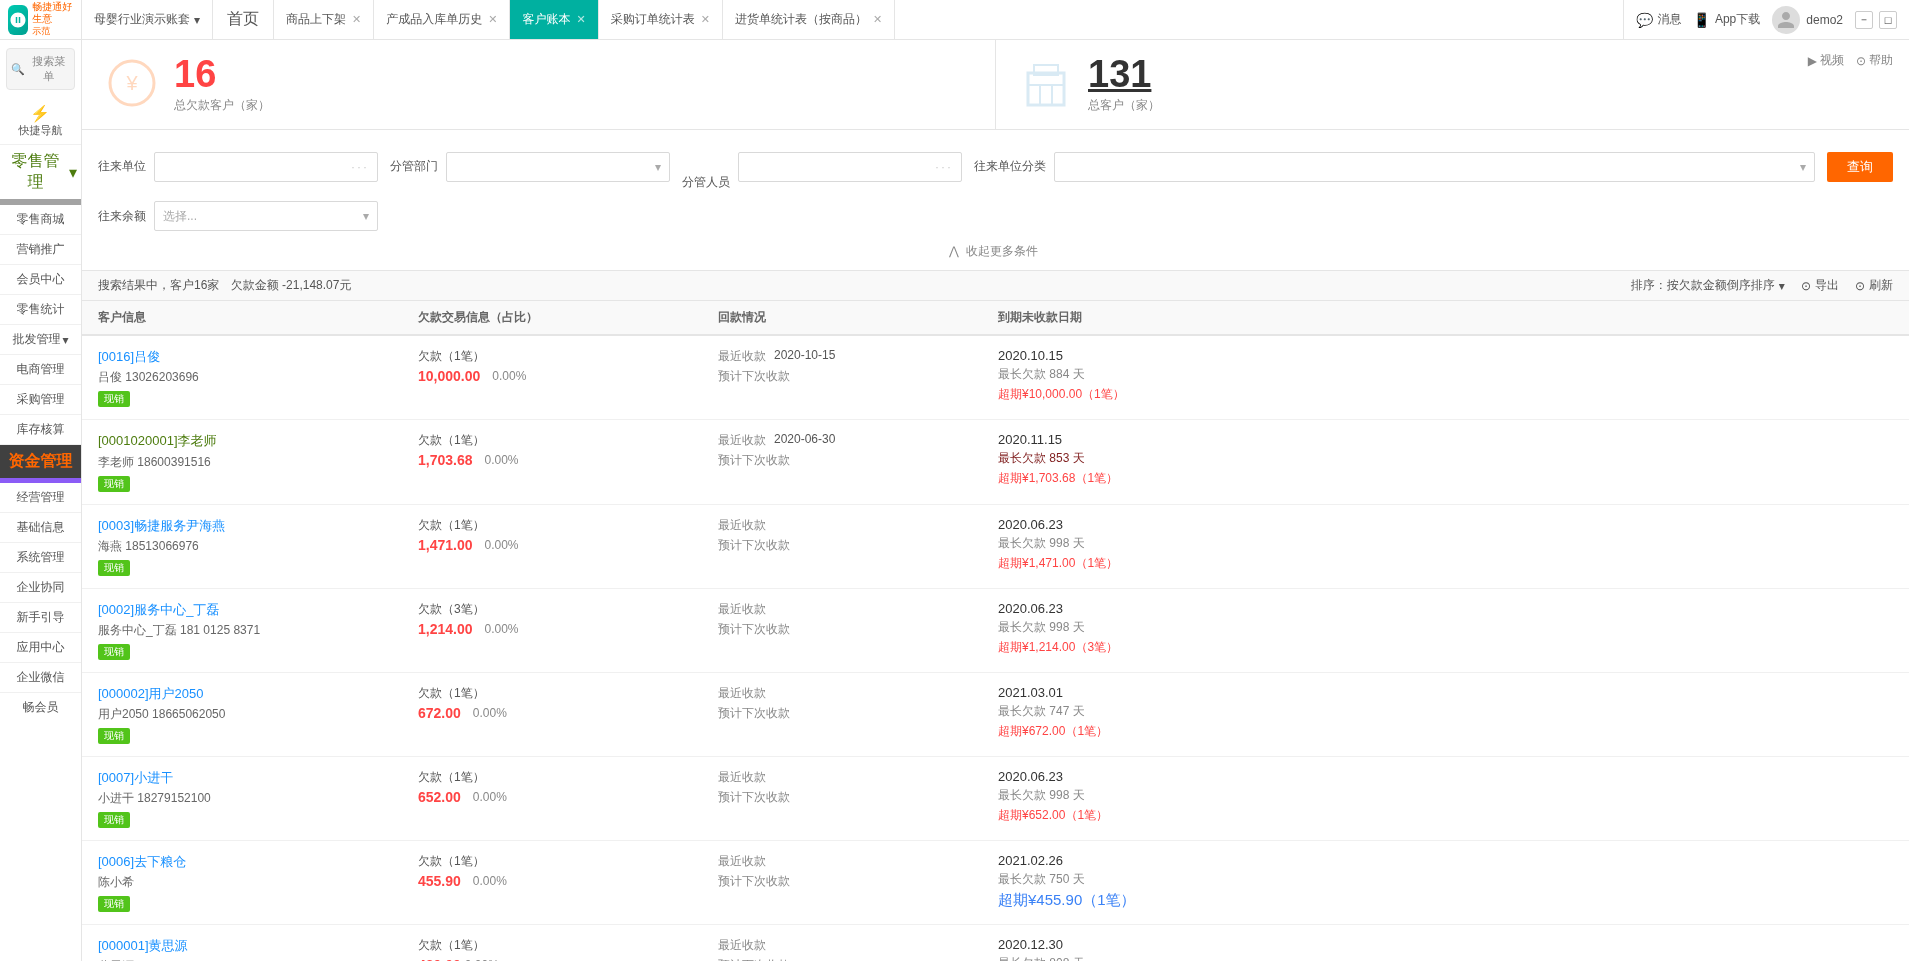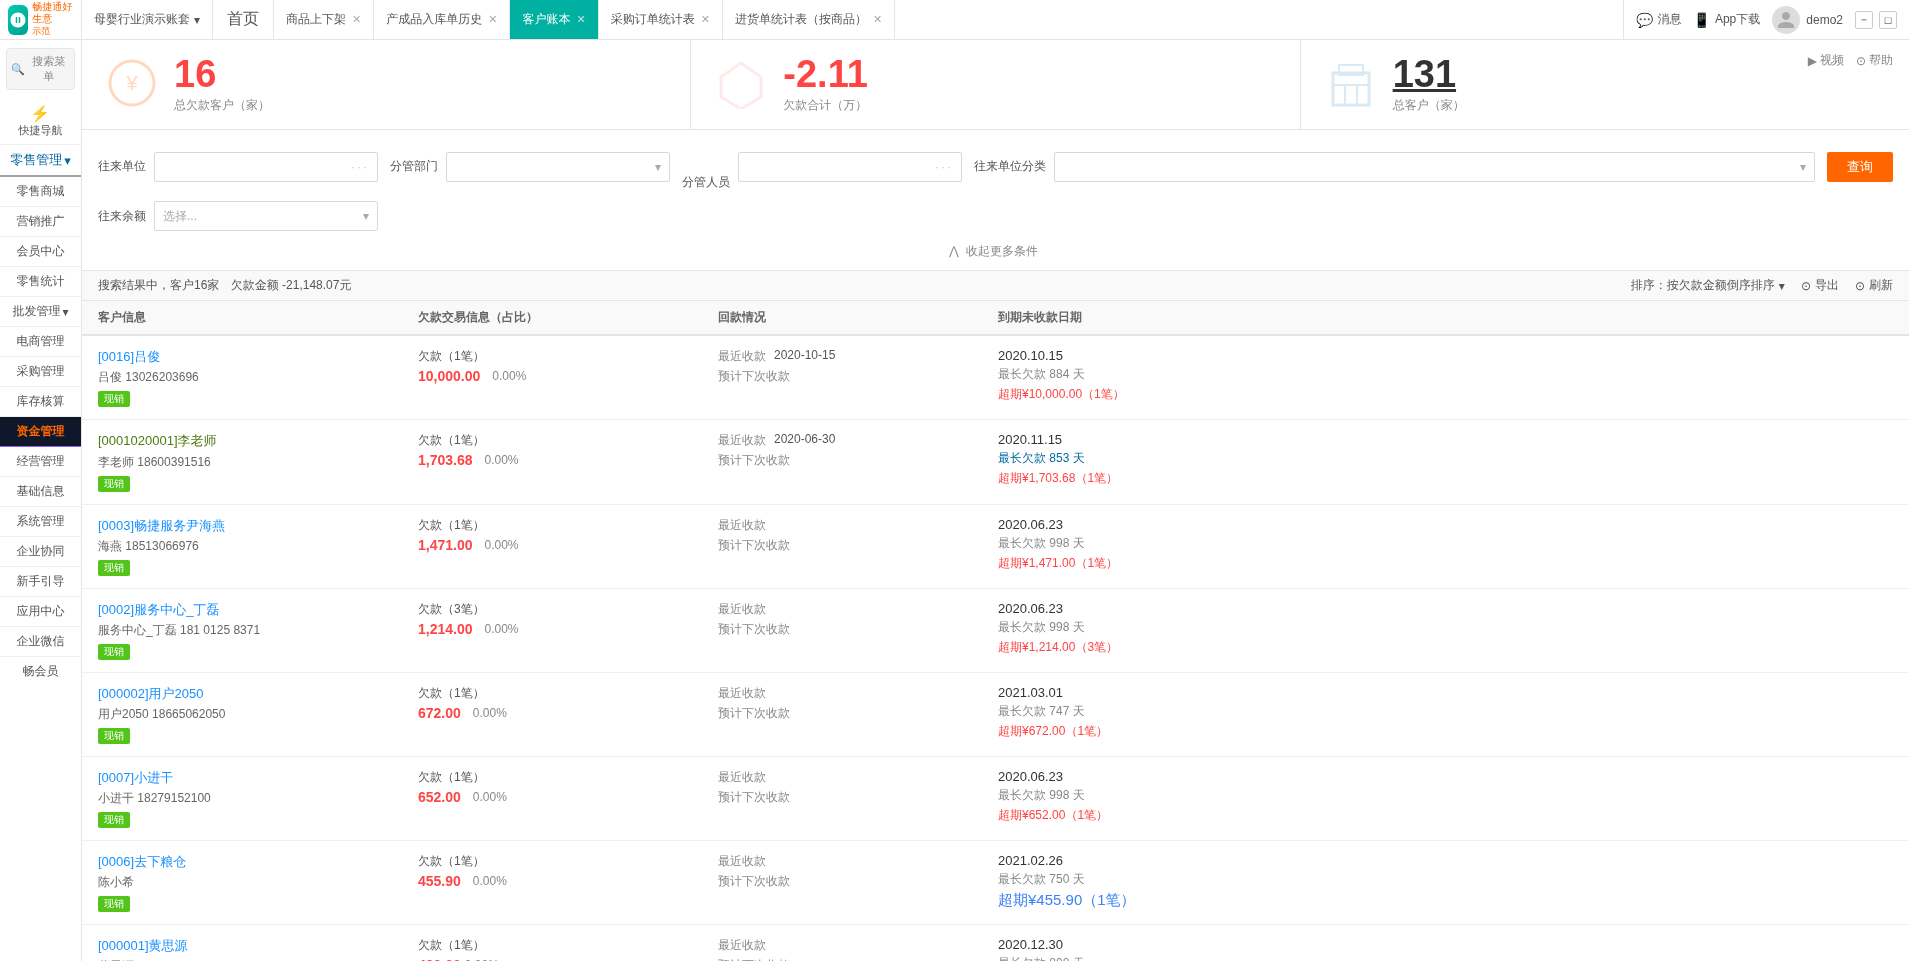--- a/index.html
+++ b/index.html
@@ -86,21 +86,21 @@
         <span>🔍</span>
         <span>搜索菜单</span>
       </div>
     </div>
 
     <div style="padding:6px 4px 6px; text-align:center; cursor:pointer; font-size:12px; color:#555; border-bottom:1px solid #f0f0f0;">
       <div style="font-size:16px;">⚡</div>
       <div style="font-size:11px;">快捷导航</div>
     </div>
 
-    <div style="padding:6px 4px; text-align:center; cursor:pointer; font-size:13px; color:#0369a1; border-bottom:2px solid #a3a3a3; display:flex; align-items:center; justify-content:center; gap:2px;">
+    <div style="padding:6px 4px; text-align:center; cursor:pointer; font-size:16px; color:#4d7c0f; border-bottom:6px solid #a3a3a3; display:flex; align-items:center; justify-content:center; gap:2px;">
       <span>零售管理</span>
       <span>▾</span>
     </div>
 
     <div style="padding:6px 4px; text-align:center; cursor:pointer; font-size:12px; color:#555; border-bottom:1px solid #f0f0f0;">
       <div>零售商城</div>
     </div>
 
     <div style="padding:6px 4px; text-align:center; cursor:pointer; font-size:12px; color:#555; border-bottom:1px solid #f0f0f0;">
       <div>营销推广</div>
@@ -124,21 +124,21 @@
     </div>
 
     <div style="padding:6px 4px; text-align:center; cursor:pointer; font-size:12px; color:#555; border-bottom:1px solid #f0f0f0;">
       <div>采购管理</div>
     </div>
 
     <div style="padding:6px 4px; text-align:center; cursor:pointer; font-size:12px; color:#555; border-bottom:1px solid #f0f0f0;">
       <div>库存核算</div>
     </div>
 
-    <div style="padding:6px 4px; text-align:center; cursor:pointer; font-size:12px; color:#ff6600; background:#0f172a; border-bottom:1px solid #8b5cf6; font-weight:bold;">
+    <div style="padding:6px 4px; text-align:center; cursor:pointer; font-size:16px; color:#ff6600; background:#404040; border-bottom:5px solid #8b5cf6; font-weight:bold;">
       <div>资金管理</div>
     </div>
 
     <div style="padding:6px 4px; text-align:center; cursor:pointer; font-size:12px; color:#555; border-bottom:1px solid #f0f0f0;">
       <div>经营管理</div>
     </div>
 
     <div style="padding:6px 4px; text-align:center; cursor:pointer; font-size:12px; color:#555; border-bottom:1px solid #f0f0f0;">
       <div>基础信息</div>
     </div>
@@ -178,31 +178,20 @@
             <circle cx="26" cy="26" r="22" fill="none" stroke="#ff6600" stroke-width="3"></circle>
             <text x="26" y="33" text-anchor="middle" font-size="20" fill="#ff6600">¥</text>
           </svg>
         </div>
         <div>
           <div style="font-size:38px; font-weight:bold; color:#ff4444; line-height:1;">16</div>
           <div style="font-size:12px; color:#888; margin-top:4px;">总欠款客户（家）</div>
         </div>
       </div>
 
-      <div style="flex:1; display:flex; align-items:center; padding:16px 24px; border-right:1px solid #e5e5e5;">
-        <div style="margin-right:16px; opacity:0.2;">
-          <svg width="52" height="52" viewBox="0 0 52 52">
-            <polygon points="26,6 46,20 46,40 26,52 6,40 6,20" fill="none" stroke="#ff9999" stroke-width="3"></polygon>
-          </svg>
-        </div>
-        <div>
-          <div style="font-size:38px; font-weight:bold; color:#ff4444; line-height:1;">-2.11</div>
-          <div style="font-size:12px; color:#888; margin-top:4px;">欠款合计（万）</div>
-        </div>
-      </div>
 
       <div style="flex:1; display:flex; align-items:center; padding:16px 24px; position:relative;">
         <div style="margin-right:16px; opacity:0.2;">
           <svg width="52" height="52" viewBox="0 0 52 52">
             <rect x="8" y="16" width="36" height="32" fill="none" stroke="#4499cc" stroke-width="3"></rect>
             <rect x="14" y="8" width="24" height="10" fill="none" stroke="#4499cc" stroke-width="2"></rect>
             <line x1="20" y1="28" x2="20" y2="48" stroke="#4499cc" stroke-width="2"></line>
             <line x1="32" y1="28" x2="32" y2="48" stroke="#4499cc" stroke-width="2"></line>
             <line x1="8" y1="28" x2="44" y2="28" stroke="#4499cc" stroke-width="2"></line>
           </svg>
@@ -348,21 +337,21 @@
     </div>
     <div>
       <div style="display:flex; gap:8px; font-size:12px; color:#555; margin-bottom:3px;">
         <span style="color:#888;">最近收款</span>
         <span>2020-06-30</span>
       </div>
       <div style="font-size:12px; color:#888;">预计下次收款</div>
     </div>
     <div>
       <div style="font-size:13px; color:#333; margin-bottom:3px;">2020.11.15</div>
-      <div style="font-size:12px; color:#0369a1; margin-bottom:3px;">最长欠款 853 天</div>
+      <div style="font-size:12px; color:#7f1d1d; margin-bottom:3px;">最长欠款 853 天</div>
       <a style="color:#ff4444; cursor:pointer; font-size:12px; text-decoration:none;">超期¥1,703.68（1笔）</a>
     </div>
   </div>
           <div style="display: grid; grid-template-columns: 320px 300px 280px 1fr; border-bottom: 1px solid rgb(240, 240, 240); padding: 12px 16px; align-items: start;">
     <div>
       <div style="color:#1890ff; cursor:pointer; font-size:13px; margin-bottom:3px;">[0003]畅捷服务尹海燕</div>
       <div style="font-size:12px; color:#666; margin-bottom:4px;">海燕  18513066976</div>
       <span style="display:inline-block; background:#52c41a; color:white; font-size:10px; padding:1px 6px; border-radius:2px;">现销</span>
     </div>
     <div>

